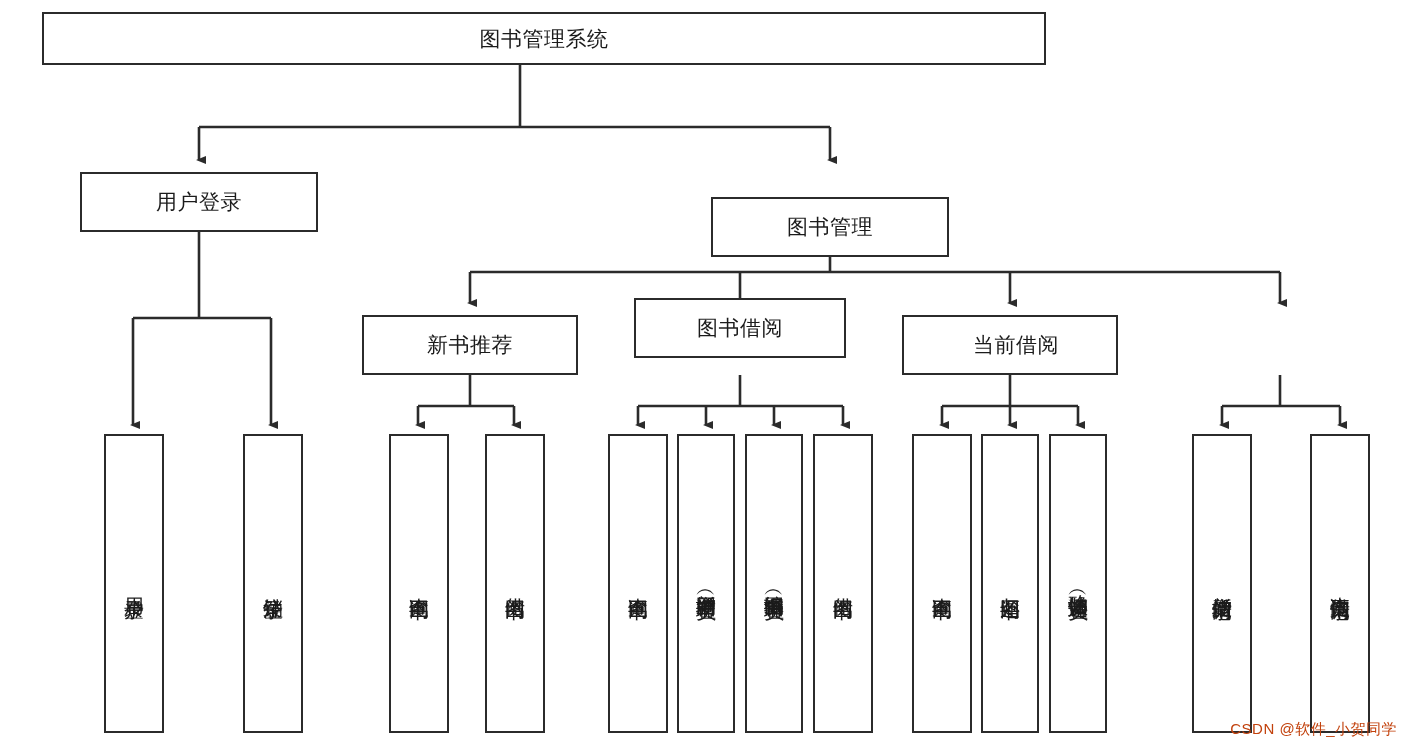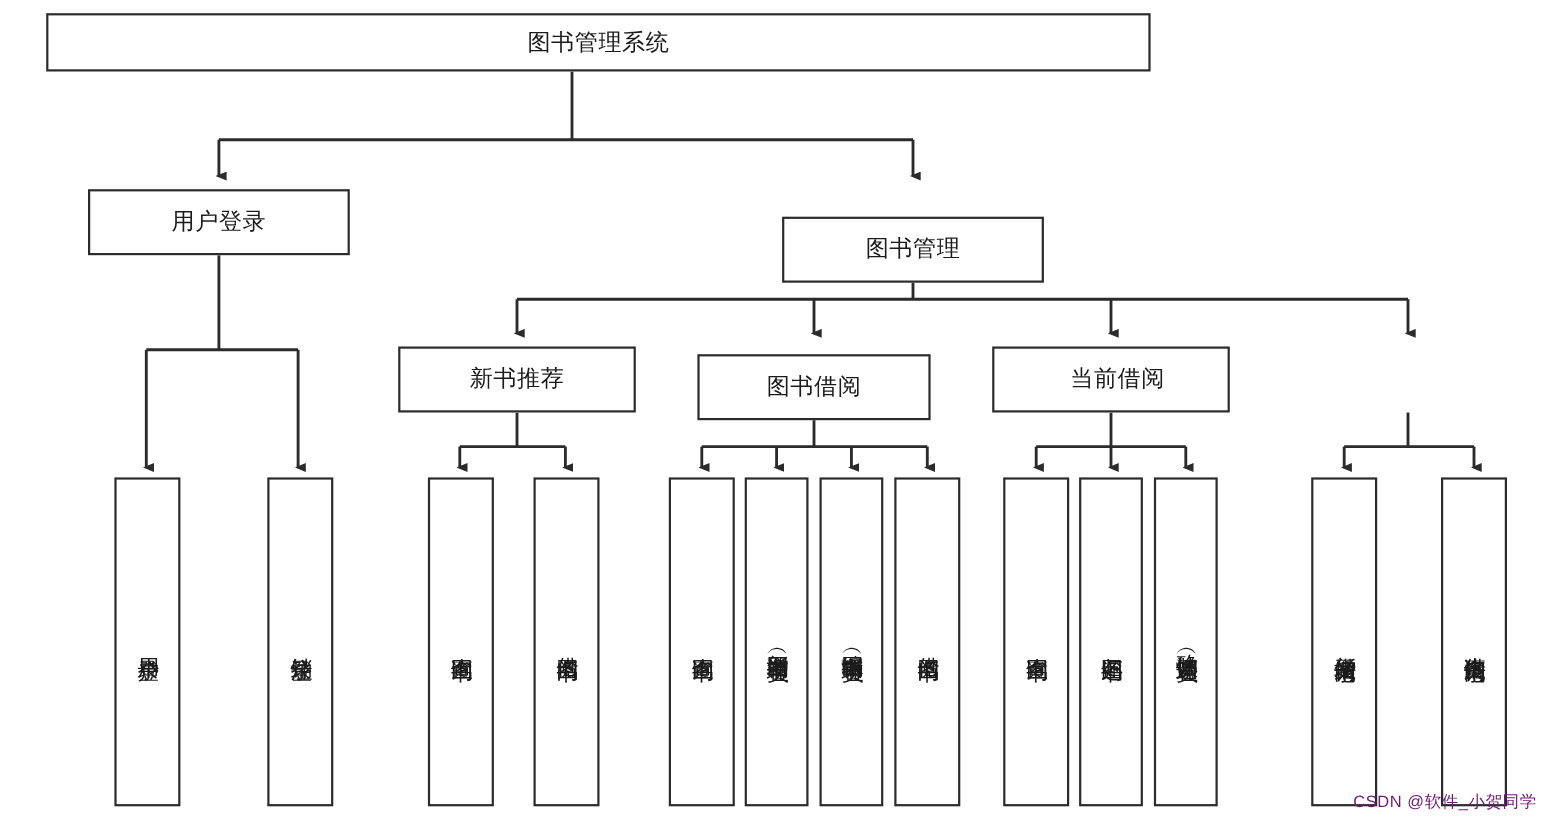--- a/index.html
+++ b/index.html
@@ -52,21 +52,21 @@
   .node.v > span {
     writing-mode: vertical-rl;
     text-orientation: upright;
     display: block;
   }
   .watermark {
     position: absolute;
     right: 8px;
     bottom: 8px;
     font-size: 15px;
-    color: #701a75;
+    color: #c2410c;
     letter-spacing: 0.5px;
     white-space: nowrap;
   }
 </style>
 </head>
 <body>
 
 <div id="canvas">
 
   <svg class="edges" viewBox="0 0 1405 747">
@@ -118,21 +118,21 @@
       <path d="M1340,406 L1340,425" marker-end="url(#arrow)"></path>
     </g>
   </svg>
 
   <div class="node h" style="left:18px; top:12px; width:1004px; height:53px;margin-left:24px;">图书管理系统</div>
 
   <div class="node h" style="left:80px; top:172px; width:238px; height:60px;">用户登录</div>
   <div class="node h" style="left:711px; top:172px; width:238px; height:60px;margin-top:25px;">图书管理</div>
 
   <div class="node h" style="left:362px; top:315px; width:216px; height:60px;">新书推荐</div>
-  <div class="node h" style="left:634px; top:322px; width:212px; height:60px;">图书借阅</div>
+  <div class="node h" style="left:634px; top:298px; width:212px; height:60px;">图书借阅</div>
   <div class="node h" style="left:902px; top:315px; width:216px; height:60px;padding-left:12px;">当前借阅</div>
 
   <div class="node v" style="left:104px; top:434px; width:60px; height:299px;">
     <span>用户登录</span>
   </div>
   <div class="node v" style="left:243px; top:434px; width:60px; height:299px;">
     <span>注销登录</span>
   </div>
 
   <div class="node v" style="left:389px; top:434px; width:60px; height:299px;">

